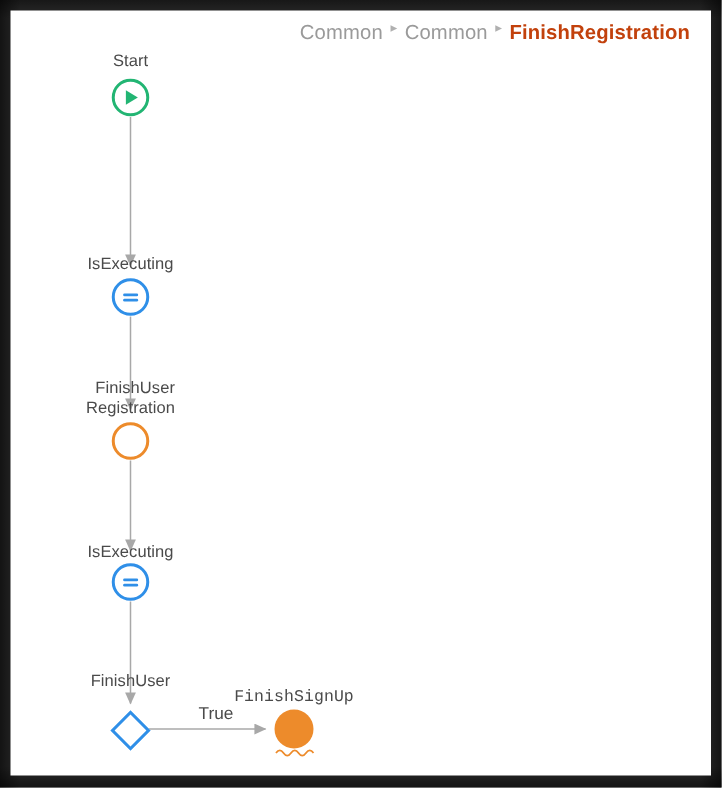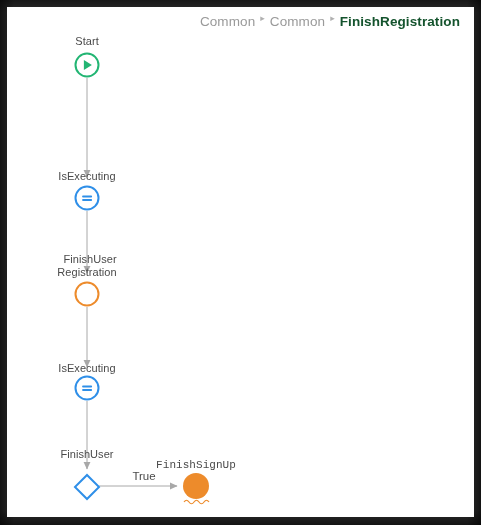--- a/index.html
+++ b/index.html
@@ -54,21 +54,21 @@
     gap: 5px;
     font-size: 13.5px;
     line-height: 1;
     white-space: nowrap;
   }
   .crumb {
     color: #9a9a9a;
     letter-spacing: .1px;
   }
   .crumb.current {
-    color: #14532d;
+    color: #c2410c;
     font-weight: bold;
   }
   .crumb-sep {
     color: #b0b0b0;
     font-size: 9px;
     line-height: 1;
     transform: translateY(-1px);
   }
 
   

